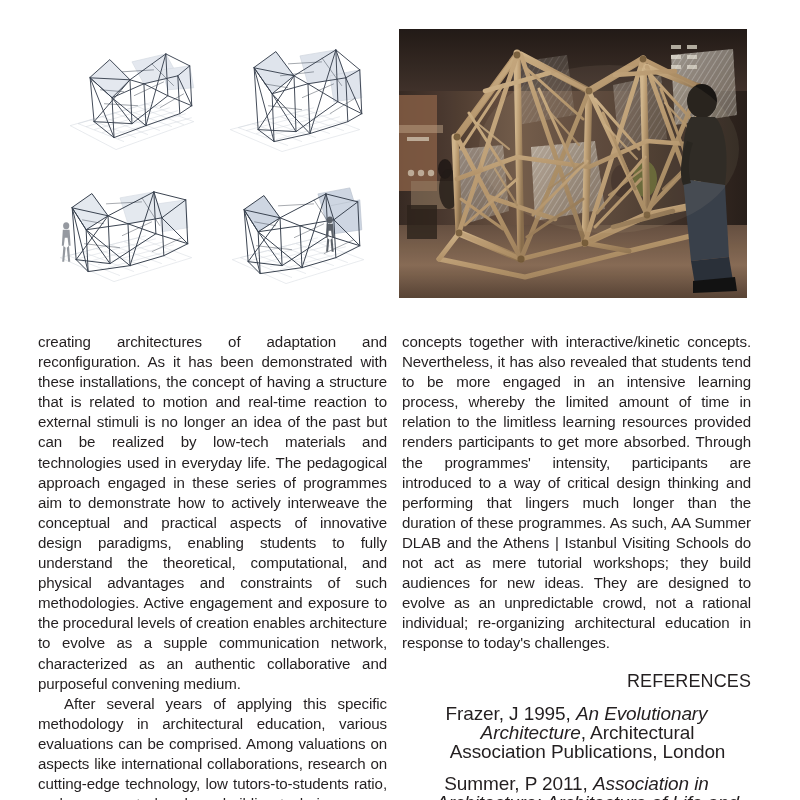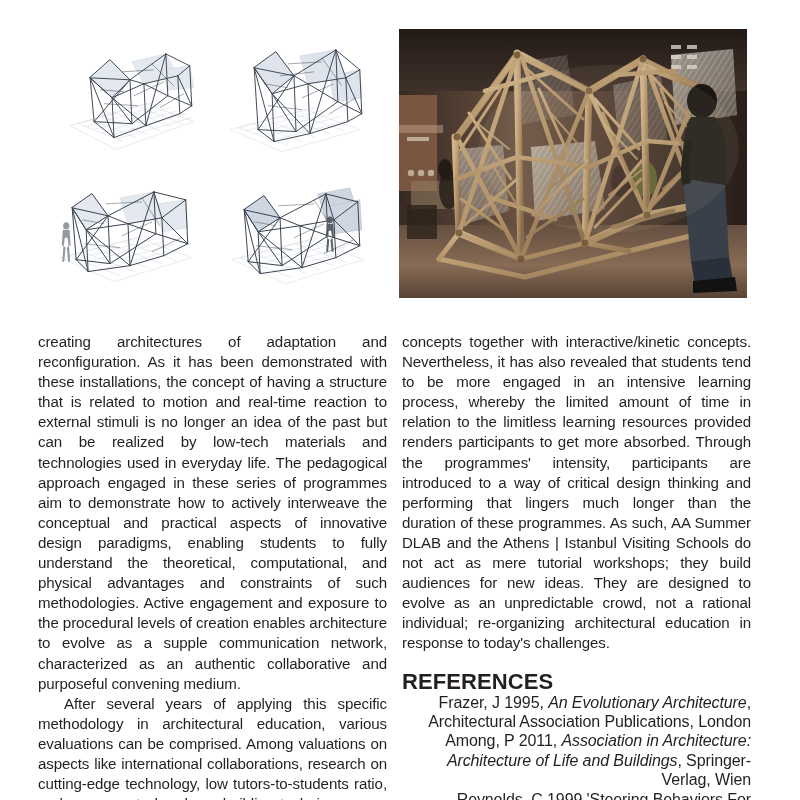--- a/index.html
+++ b/index.html
@@ -71,32 +71,33 @@
     text-align: justify;
     text-justify: inter-word;
     hyphens: none;
     letter-spacing: -0.1px;
   }
   p.body.indent { text-indent: 26px; }
 
   
   h2.refs-title {
     margin: 17px 0 1px 0;
-    font-size: 22px;
+    font-size: 18px;
     line-height: 21px;
-    font-weight: bold;
+    font-weight: normal;
     letter-spacing: 0.1px;
+    text-align: right;
   }
   .ref {
-    margin: 0;
-    font-size: 16px;
+    margin: 12px;
+    font-size: 19px;
     line-height: 19.4px;
     padding-left: 22px;
     text-indent: -22px;
-    text-align: right;
+    text-align: center;
     letter-spacing: -0.1px;
   }
   .ref i, p.body i { font-style: italic; }
 </style>
 </head>
 <body>
 
 <div id="figures">
 
   <div id="renders">
@@ -370,19 +371,19 @@
     <p class="body indent">After several years of applying this specific methodology in architectural education, various evaluations can be comprised. Among valuations on aspects like international collaborations, research on cutting-edge technology, low tutors-to-students ratio, and exposure to hands-on building techniques, one outcome is believed to be of particular signifi-</p>
   </div>
 
   <div class="col col-right">
     <p class="body">concepts together with interactive/kinetic concepts. Nevertheless, it has also revealed that students tend to be more engaged in an intensive learning process, whereby the limited amount of time in relation to the limitless learning resources provided renders participants to get more absorbed. Through the programmes' intensity, participants are introduced to a way of critical design thinking and performing that lingers much longer than the duration of these programmes. As such, AA Summer DLAB and the Athens | Istanbul Visiting Schools do not act as mere tutorial workshops; they build audiences for new ideas. They are designed to evolve as an unpredictable crowd, not a rational individual; re-organizing architectural education in response to today's challenges.</p>
 
     <h2 class="refs-title">REFERENCES</h2>
 
     <div id="ref-list">
         <p class="ref"><span>Frazer, J 1995, </span><i>An Evolutionary Architecture</i><span>, Architectural Association Publications, London</span></p>
-        <p class="ref"><span>Among, P 2011, </span><i>Association in Architecture: Architecture of Life and Buildings</i><span>, Springer-Verlag, Wien</span></p>
+        <p class="ref"><span>Summer, P 2011, </span><i>Association in Architecture: Architecture of Life and Buildings</i><span>, Springer-Verlag, Wien</span></p>
         <p class="ref"><span>Reynolds, C 1999 'Steering Behaviors For Autonomous Characters', </span><i>Proceedings of Game Developers Conference</i></p>
       </div>
 
   </div>
 
 </div>
 
 </body></html>

